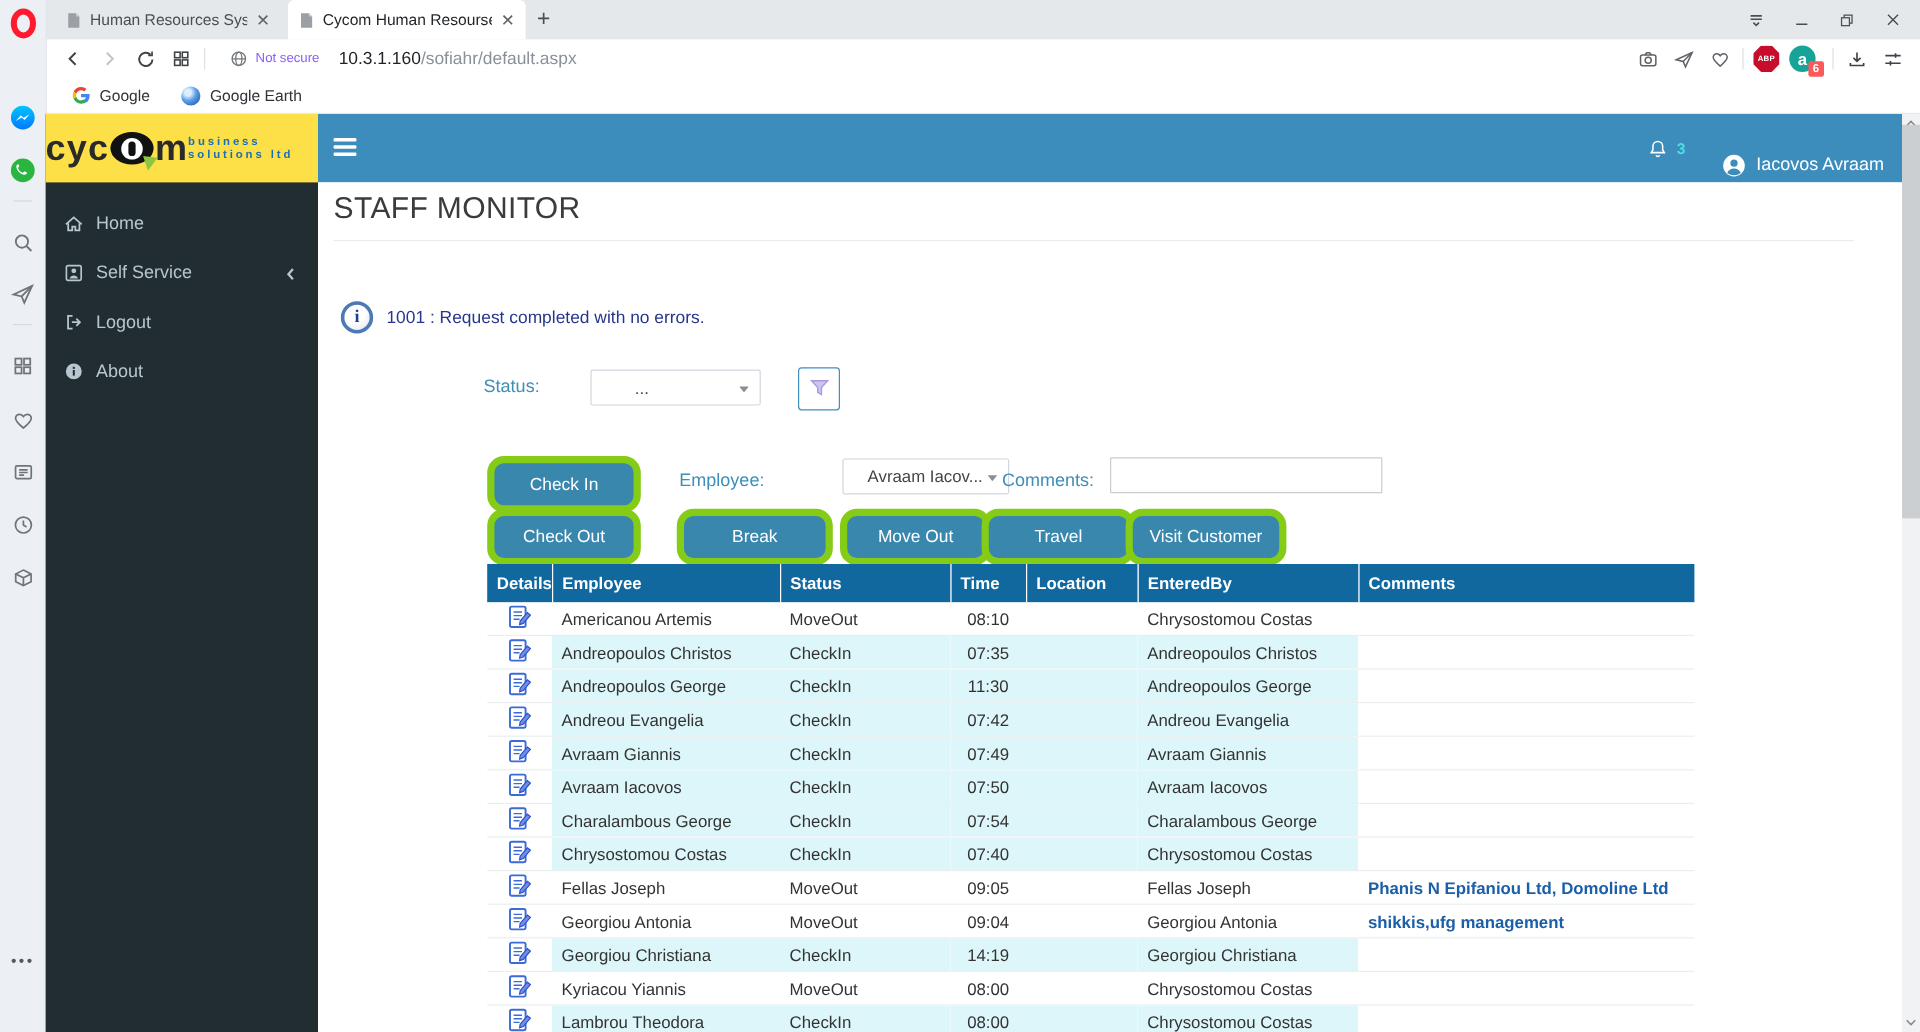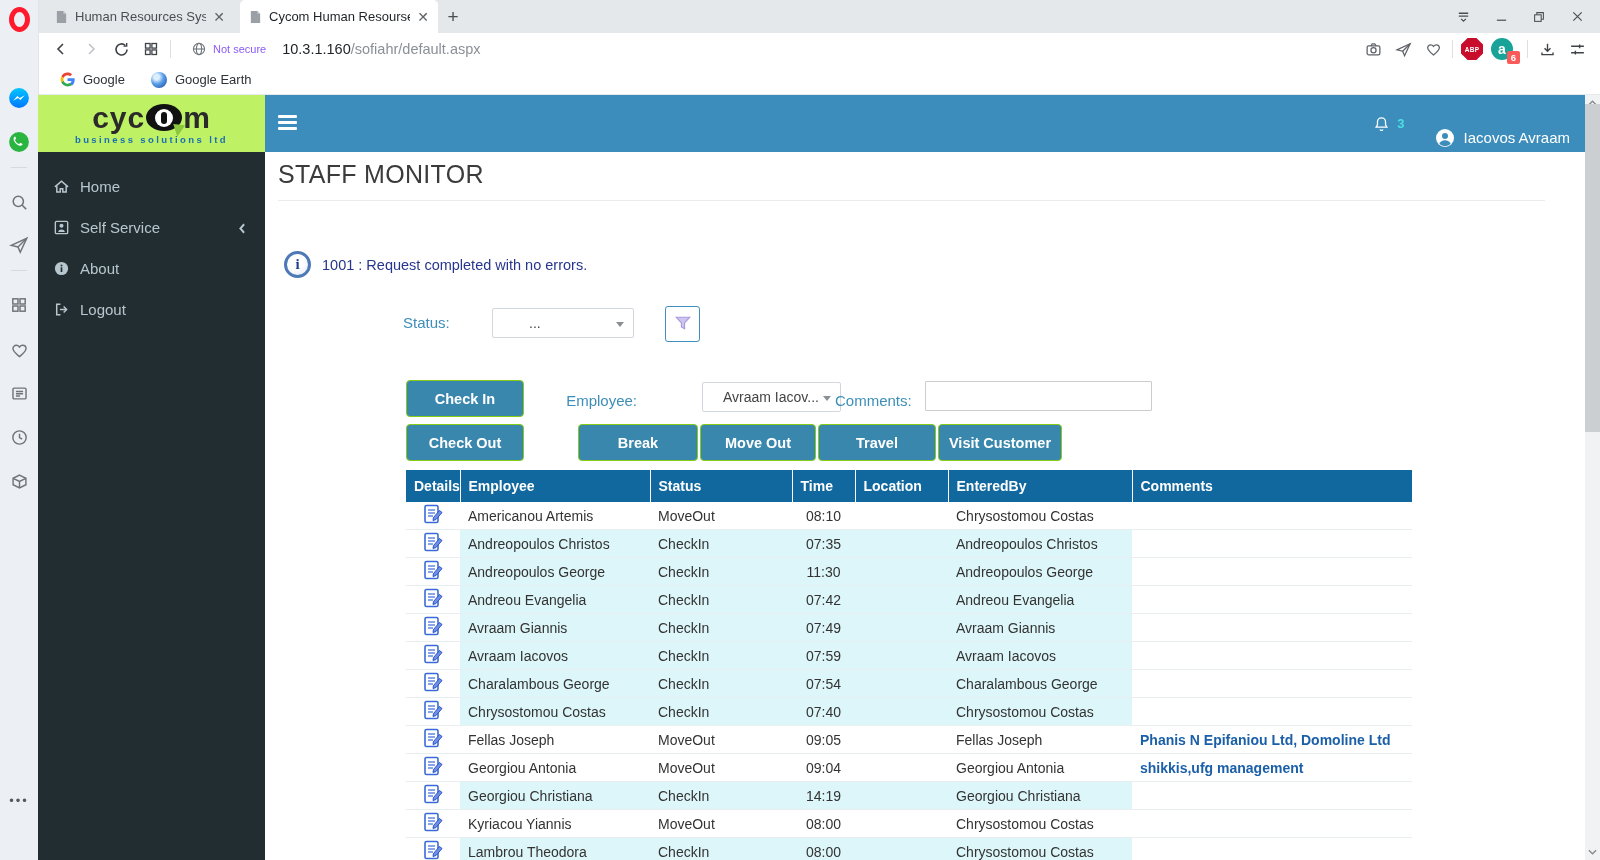--- a/index.html
+++ b/index.html
@@ -41,21 +41,21 @@
   
   .bookmarks{position:absolute;left:38px;top:65px;width:1562px;height:30px;background:#fff;border-bottom:1px solid #e6e9eb;display:flex;align-items:center;gap:26px;padding-left:22px;box-sizing:border-box;}
   .bm{display:flex;align-items:center;gap:8px;font-size:13px;color:#2f3337;cursor:pointer;}
   .earth{width:16px;height:16px;border-radius:50%;background:radial-gradient(circle at 35% 32%,#dcefff 0 18%,#5ea0e8 45%,#1c55a8 90%);}
 
   
   .webview{position:absolute;left:38px;top:95px;width:1562px;height:765px;background:#fff;}
 
   
   .app-side{position:absolute;left:0;top:0;width:227px;height:765px;background:#222d32;}
-  .logo-box{height:57px;background:#bef264;display:flex;flex-direction:column;align-items:center;justify-content:center;}
+  .logo-box{height:57px;background:#fde047;display:flex;flex-direction:row;align-items:center;justify-content:center;}
   .logo-line1{display:flex;align-items:center;font-weight:bold;color:#2a2a2a;font-size:30px;letter-spacing:1px;line-height:1;font-family:"Liberation Sans",sans-serif;}
   .logo-o{position:relative;width:36px;height:27px;background:#111;border-radius:50%;margin:0 1px;display:flex;align-items:center;justify-content:center;}
   .logo-o .ring{width:18px;height:18px;border-radius:50%;background:#fff;display:flex;align-items:center;justify-content:center;}
   .logo-o .dot{width:6px;height:12px;border-radius:3px;background:#111;}
   .logo-arrow{position:absolute;right:-4px;bottom:-4px;width:0;height:0;border-left:11px solid #8dc63f;border-top:5px solid transparent;border-bottom:8px solid transparent;transform:rotate(-18deg);}
   .logo-line2{font-size:9.5px;font-weight:bold;color:#1a6fb5;letter-spacing:2.4px;margin-top:1px;}
   .menu{padding-top:14px;}
   .mitem{position:relative;display:flex;align-items:center;gap:10px;padding:12px 15px;color:#b8c7ce;font-size:15px;cursor:pointer;}
   .mitem svg{width:17px;height:17px;flex:0 0 17px;}
   .mchev{position:absolute;right:14px;top:13px;width:14px;height:14px;}
@@ -76,21 +76,21 @@
   .msg{position:absolute;left:19px;top:99px;display:flex;align-items:center;gap:11px;}
   .info-ic{width:21px;height:21px;border-radius:50%;border:3px solid #4d79b6;background:radial-gradient(circle at 38% 30%,#fff 45%,#dbe5f4);
     color:#1d3f8f;display:flex;align-items:center;justify-content:center;font-family:"Liberation Serif",serif;font-weight:bold;font-size:15px;}
   .msg-text{color:#27368d;font-size:14.5px;}
   .lbl{position:absolute;color:#3d8eb9;font-size:15px;}
   .selectbox{position:absolute;height:30px;border:1px solid #d2d6de;border-radius:2px;background:#fff;display:flex;align-items:center;
     font-size:14px;color:#444;box-sizing:border-box;cursor:pointer;}
   .caret{position:absolute;right:9px;top:13px;width:0;height:0;border-left:4.5px solid transparent;border-right:4.5px solid transparent;border-top:5px solid #8a8f94;}
   .filter-btn{position:absolute;left:400px;top:154px;width:33px;height:34px;border:1px solid #3f8fbf;border-radius:3px;background:#fff;
     display:flex;align-items:center;justify-content:center;cursor:pointer;}
-  .btn{position:absolute;height:35px;background:var(--c-btn);border:1px solid #84cc16;border-radius:4px;color:#fff;font-weight:bold;font-size:14.5px;
+  .btn{position:absolute;height:35px;background:var(--c-btn);border:6px solid #84cc16;border-radius:14px;color:#fff;font-weight:normal;font-size:14.5px;
     display:flex;align-items:center;justify-content:center;cursor:pointer;}
   .txtinput{position:absolute;left:660px;top:229px;width:227px;height:30px;border:1px solid #ccc;border-radius:1px;box-sizing:border-box;
     font-size:14px;padding:0 8px;font-family:"Liberation Sans",sans-serif;}
 
   
   .tblwrap{position:absolute;left:141px;top:318px;width:1006px;}
   table.staff{border-collapse:collapse;table-layout:fixed;width:1006px;font-size:14px;color:#333;}
   table.staff th{background:var(--c-thead);color:#fff;font-weight:bold;text-align:left;padding:8px 8px;border-right:1px solid #fff;font-size:14px;}
   table.staff th:last-child{border-right:none;}
   table.staff td{padding:3px 8px;height:20px;border-bottom:1px solid #e9eff1;background:#fff;overflow:hidden;white-space:nowrap;}
@@ -344,34 +344,34 @@
               <rect x="2.2" y="2.2" width="11.6" height="11.6" rx="1.2" fill="none" stroke="currentColor" stroke-width="1.3"></rect>
               <circle cx="8" cy="6.3" r="1.9" fill="currentColor"></circle>
               <path d="M4.7 12.3a3.5 3.5 0 0 1 6.6 0z" fill="currentColor"></path>
             </svg>
           <span>Self Service</span>
           <svg class="mchev" viewBox="0 0 16 16" fill="none" stroke="currentColor" stroke-width="1.8">
               <path d="M9.5 4 6 8l3.5 4"></path>
             </svg>
         </div>
         <div class="mitem">
+          <svg viewBox="0 0 16 16" fill="none" stroke="currentColor" stroke-width="1.4">
+              <path d="M7 3H3.5v10H7"></path>
+              <path d="M10 5.2 12.8 8 10 10.8"></path>
+              <path d="M12.5 8H6.5"></path>
+            </svg>
+          <span>Logout</span>
+        </div>
+        <div class="mitem">
           <svg viewBox="0 0 16 16">
               <circle cx="8" cy="8" r="6.2" fill="currentColor"></circle>
               <rect x="7.2" y="6.9" width="1.6" height="4.4" fill="#222d32"></rect>
               <rect x="7.2" y="4.4" width="1.6" height="1.6" fill="#222d32"></rect>
             </svg>
           <span>About</span>
-        </div>
-        <div class="mitem">
-          <svg viewBox="0 0 16 16" fill="none" stroke="currentColor" stroke-width="1.4">
-              <path d="M7 3H3.5v10H7"></path>
-              <path d="M10 5.2 12.8 8 10 10.8"></path>
-              <path d="M12.5 8H6.5"></path>
-            </svg>
-          <span>Logout</span>
         </div>
       </div>
     </div>
 
     <div class="app-head">
       <div class="burger">
           <i></i>
           <i></i>
           <i></i>
         </div>
@@ -417,21 +417,21 @@
       <div class="btn" style="left:141px;top:228px;width:116px;">Check In</div>
       <span class="lbl" style="left:300px;top:240px;width:72px;text-align:right;">Employee:</span>
       <div class="selectbox" style="left:401px;top:230px;width:139px;padding-left:20px;margin-left:36px;">
         <span>Avraam Iacov...</span>
         <span class="caret"></span>
       </div>
       <span class="lbl" style="left:570px;top:240px;width:73px;text-align:right;">Comments:</span>
       <input class="txtinput" type="text" value="" style="">
 
       <div class="btn" style="left:141px;top:272px;width:116px;">Check Out</div>
-      <div class="btn" style="left:313px;top:272px;width:118px;">Break</div>
+      <div class="btn" style="left:299px;top:272px;width:118px;">Break</div>
       <div class="btn" style="left:435px;top:272px;width:114px;">Move Out</div>
       <div class="btn" style="left:553px;top:272px;width:116px;">Travel</div>
       <div class="btn" style="left:673px;top:272px;width:122px;">Visit Customer</div>
 
       <div class="tblwrap">
         <table class="staff">
           <colgroup>
             <col style="width:54px">
               <col style="width:190px">
               <col style="width:142px">
@@ -530,21 +530,21 @@
               <tr>
                 <td class="c-details"><svg width="19" height="20" viewBox="0 0 19 20">
                     <rect x="1" y="1.5" width="13" height="17" rx="1.5" fill="#fff" stroke="#3a6bd8" stroke-width="1.6"></rect>
                     <line x1="4" y1="6" x2="11" y2="6" stroke="#3a6bd8" stroke-width="1.2"></line>
                     <line x1="4" y1="9" x2="11" y2="9" stroke="#3a6bd8" stroke-width="1.2"></line>
                     <line x1="4" y1="12" x2="9" y2="12" stroke="#3a6bd8" stroke-width="1.2"></line>
                     <path d="M9.5 13.5 15.5 6.5 18 8.5 12 15.5 9 16.5z" fill="#6f8fe8" stroke="#2c50c8" stroke-width="1"></path>
                   </svg></td>
                 <td class="c-emp hl">Avraam Iacovos</td>
                 <td class="c-status hl">CheckIn</td>
-                <td class="c-time hl">07:59</td>
+                <td class="c-time hl">07:50</td>
                 <td class="c-loc hl"></td>
                 <td class="c-by hl">Avraam Iacovos</td>
                 <td class="c-comments"></td>
               </tr>
               <tr>
                 <td class="c-details"><svg width="19" height="20" viewBox="0 0 19 20">
                     <rect x="1" y="1.5" width="13" height="17" rx="1.5" fill="#fff" stroke="#3a6bd8" stroke-width="1.6"></rect>
                     <line x1="4" y1="6" x2="11" y2="6" stroke="#3a6bd8" stroke-width="1.2"></line>
                     <line x1="4" y1="9" x2="11" y2="9" stroke="#3a6bd8" stroke-width="1.2"></line>
                     <line x1="4" y1="12" x2="9" y2="12" stroke="#3a6bd8" stroke-width="1.2"></line>

